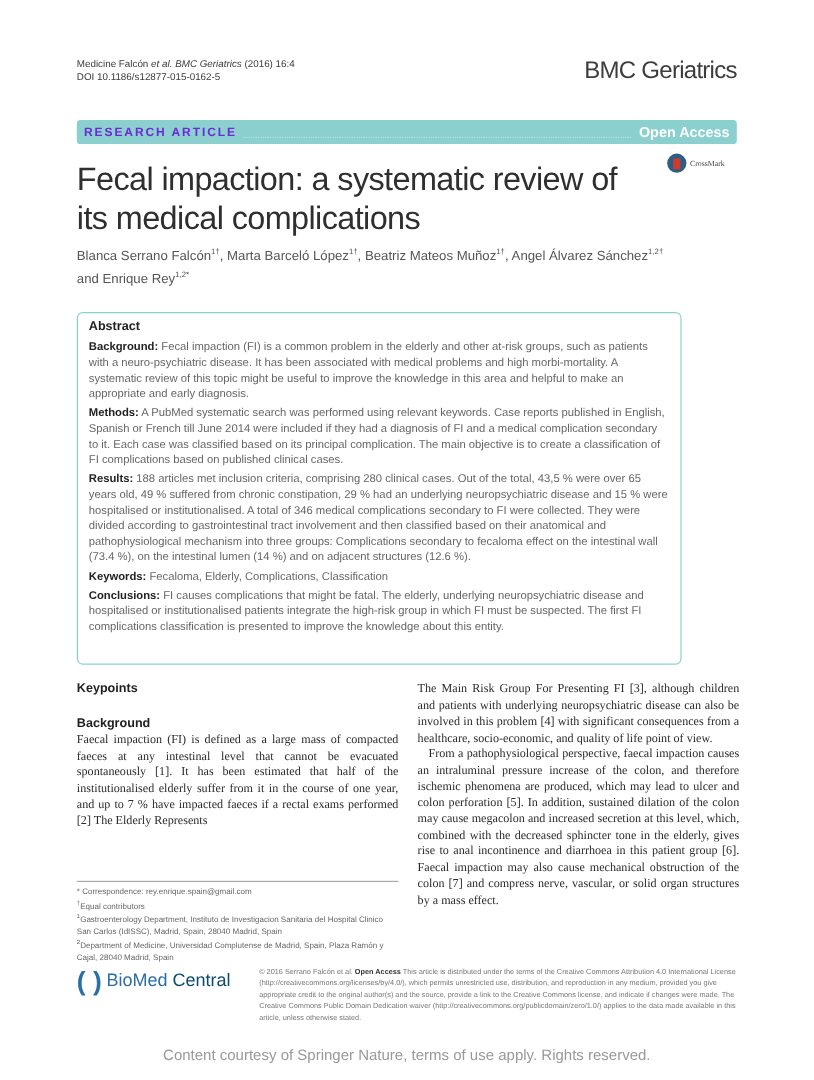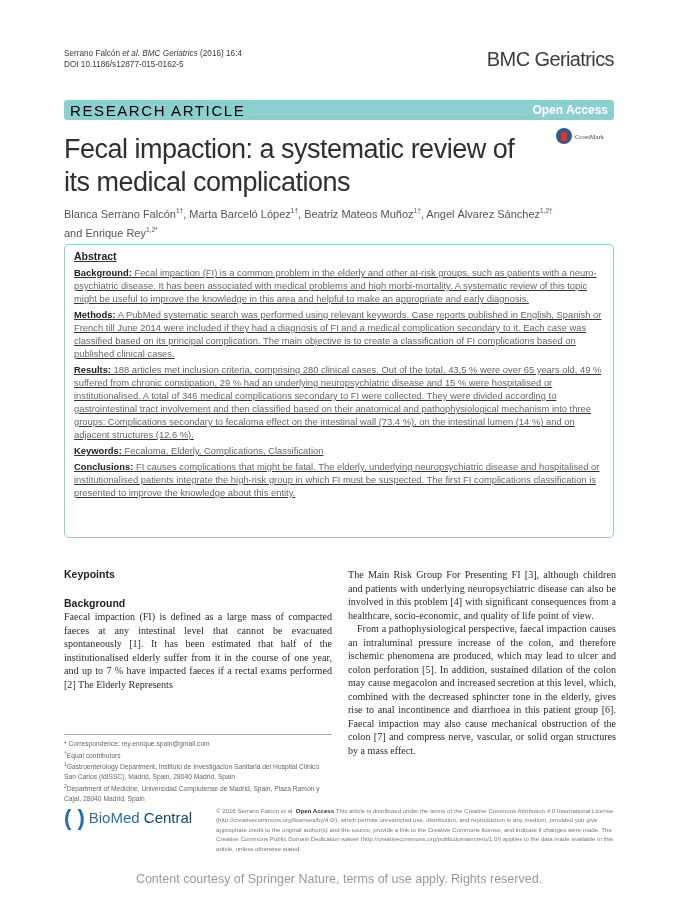--- a/index.html
+++ b/index.html
@@ -5,34 +5,34 @@
   * { box-sizing: border-box; margin: 0; padding: 0; }
   html, body { width: 678px; height: 900px; background: #ffffff; overflow: hidden; }
   body { position: relative; font-family: "Liberation Sans", sans-serif; color: #333; }
 
   .citation { position: absolute; left: 64px; top: 48px; font-size: 8.2px; line-height: 11px; color: #3a3a3a; }
   .citation i { font-style: italic; }
   .journal-name { position: absolute; right: 64px; top: 48px; font-size: 20px; color: #3d3d3d; letter-spacing: -0.6px; font-family: "Liberation Sans", sans-serif; }
 
   .banner { position: absolute; left: 64px; top: 100px; width: 550px; height: 20px; background: #8ccfcf; border-radius: 3px;
             display: flex; align-items: center; justify-content: space-between; padding: 0 6px; }
-  .banner .type { color: #000000; font-weight: normal; font-size: 15px; letter-spacing: 1.6px; }
+  .banner .type { color: #6d28d9; font-weight: bold; font-size: 10px; letter-spacing: 1.6px; }
   .banner .dots { flex: 1; margin: 0 6px; border-bottom: 1px dotted #b9e2e2; height: 1px; align-self: flex-end; margin-bottom: 5px; }
   .banner .oa { color: #ffffff; font-weight: bold; font-size: 12px; }
 
   .crossmark { position: absolute; left: 556px; top: 128px; display: flex; align-items: center; gap: 3px; }
   .crossmark .cm-icon { width: 16px; height: 16px; border-radius: 50%; background: #2d5f86; display: flex; align-items: center; justify-content: center; }
   .crossmark .cm-icon span { width: 6px; height: 9px; background: #d33a2c; border-radius: 1px 1px 0 0; display: block; }
   .crossmark .cm-label { font-family: "Liberation Serif", serif; font-size: 6.5px; color: #444; }
 
   .title { position: absolute; left: 64px; top: 133px; width: 480px; font-size: 27px; line-height: 33px; color: #2f2f2f; font-weight: normal; letter-spacing: -0.5px; }
   .authors { position: absolute; left: 64px; top: 203px; width: 560px; font-size: 11px; line-height: 16px; color: #555; }
   .authors sup { font-size: 6.5px; }
 
-  .abstract { position: absolute; left: 64px; top: 244px; width: 550px; height: 294px; border: 1.5px solid #8ccfcf; border-radius: 5px; padding: 5px 9px; text-decoration: underline; }
+  .abstract { position: absolute; left: 64px; top: 260px; width: 504px; height: 294px; border: 1.5px solid #8ccfcf; border-radius: 5px; padding: 5px 9px; }
   .abstract h2 { font-size: 10.5px; font-weight: bold; color: #222; margin-bottom: 4px; }
   .abstract p { font-size: 9.4px; line-height: 13px; color: #666; margin-bottom: 3px; }
   .abstract p b { color: #222; }
 
   .col { position: absolute; width: 268px; font-family: "Liberation Serif", serif; color: #2b2b2b; }
   .col-left { left: 64px; top: 568px; }
   .col-right { left: 348px; top: 568px; }
   .sec-h { font-family: "Liberation Sans", sans-serif; font-weight: bold; font-size: 10.5px; color: #222; margin-bottom: 1px; }
   .body-text { font-size: 10.1px; line-height: 13.5px; text-align: justify; }
   .indent { text-indent: 9px; }
@@ -49,21 +49,21 @@
   .license { position: absolute; left: 216px; top: 806px; width: 402px; font-size: 6.1px; line-height: 9.4px; color: #777; }
   .license b { color: #333; }
 
   .courtesy { position: absolute; left: 0; top: 872px; width: 678px; text-align: center; font-family: Liberation Sans, sans-serif; font-size: 12.5px; color: #999; }
 </style>
 </head>
 <body>
 
 <div class="citation">
   <div>
-    <span>Serrano Falcón</span>
+    <span>Medicine Falcón</span>
     <i>et al.</i>
     <i>BMC Geriatrics</i><span> (2016) 16:4</span>
   </div>
   <div>DOI 10.1186/s12877-015-0162-5</div>
 </div>
 
 <div class="journal-name">BMC Geriatrics</div>
 
 <div class="banner">
   <span class="type">RESEARCH ARTICLE</span>

